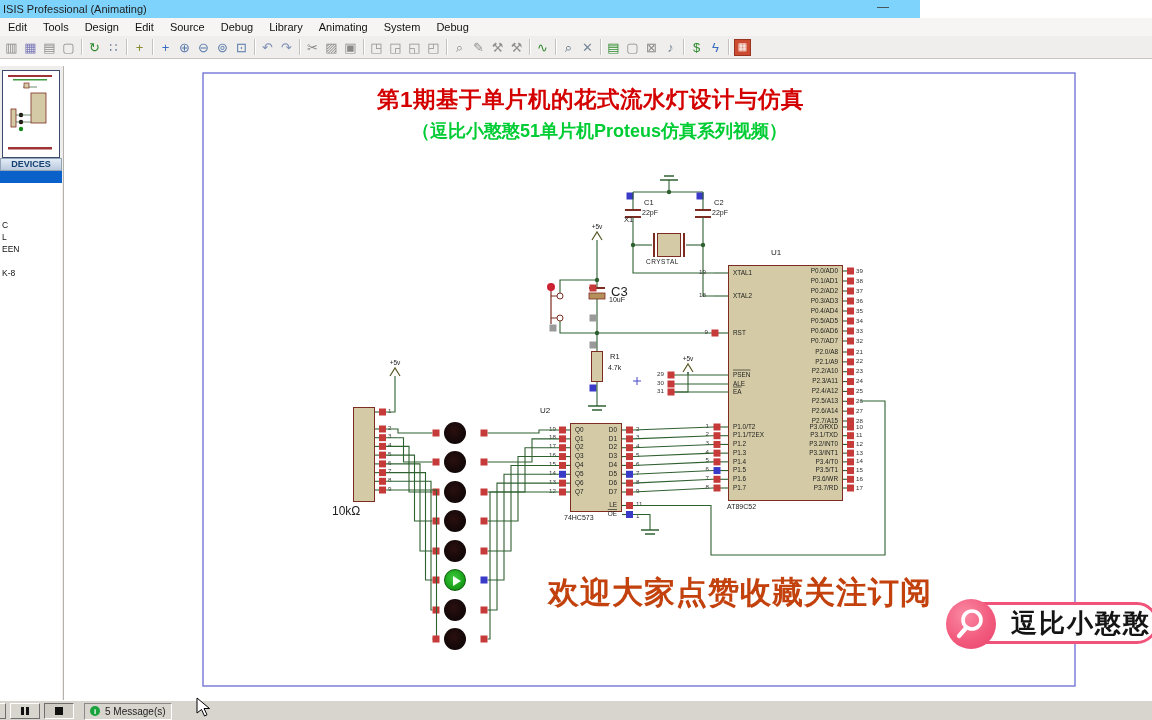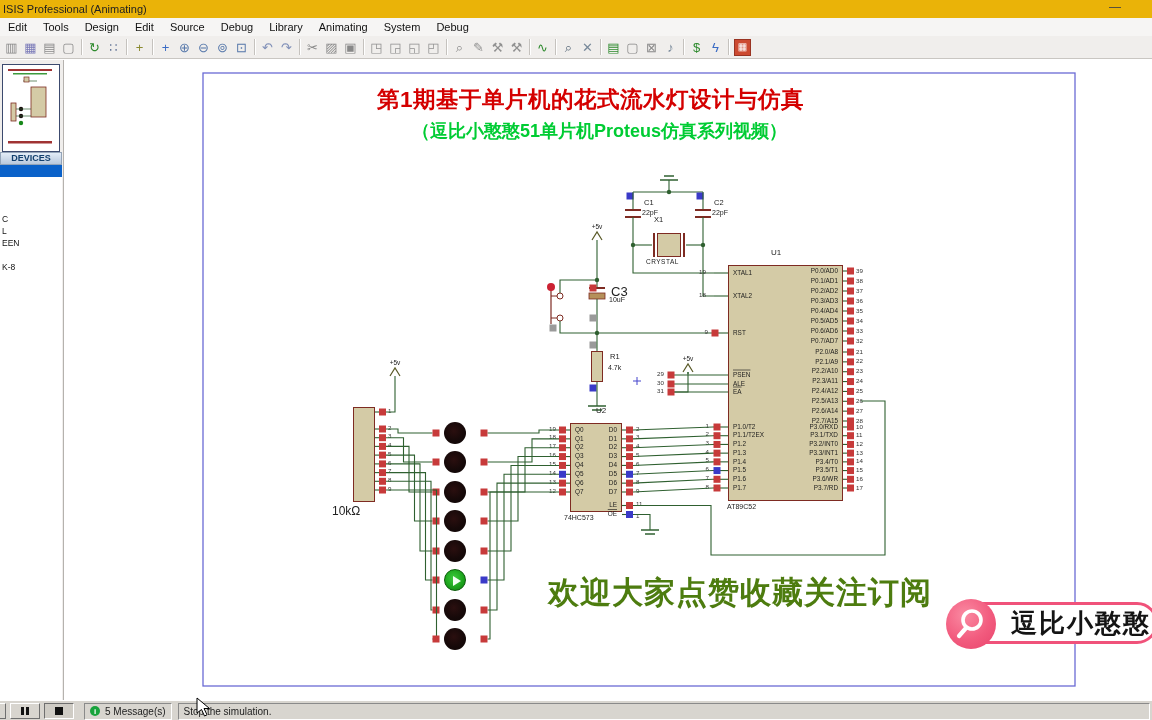--- a/index.html
+++ b/index.html
@@ -1,31 +1,31 @@
 <!DOCTYPE html>
 <html><head>
 <meta charset="utf-8">
 <style>
   html,body{margin:0;padding:0;width:1152px;height:720px;overflow:hidden;background:#fff;
     font-family:"Liberation Sans", sans-serif; position:relative;}
   
-  .titlebar{position:absolute;left:0;top:0;width:1152px;height:18px;background:#eab308;
+  .titlebar{position:absolute;left:0;top:0;width:920px;height:18px;background:#7dd3fc;
     border-bottom:1px solid #e4e4e4;z-index:10;display:flex;align-items:center;font-size:11px;color:#222;}
   .titlebar .ttl{padding-left:3px;}
   .winbtn{position:absolute;right:22px;top:0;width:30px;height:16px;text-align:center;color:#444;font-size:12px;cursor:default;}
   .menubar{position:absolute;left:0;top:18px;width:1152px;height:18px;background:#f6f5f4;z-index:10;
     display:flex;align-items:center;font-size:11px;color:#111;border-bottom:1px solid #e0dedc;}
   .menu-item{padding:2px 8px;}
   .toolbar{position:absolute;left:0;top:36px;width:1152px;height:22px;background:#f0eeec;z-index:10;
     display:flex;align-items:center;border-bottom:1px solid #c9c6c2;padding-left:2px;}
   .ti{width:19px;height:18px;display:flex;align-items:center;justify-content:center;font-size:13px;line-height:1;}
   .ti.red-block{background:#cc4a30;color:#fff;width:15px;height:15px;margin:0 2px;font-size:10px;border:1px solid #993322;}
   .tsep{width:1px;height:16px;background:#c5c2be;margin:0 3px;box-shadow:1px 0 0 #fff;}
   
-  .sidebar{position:absolute;left:0;top:60px;width:63px;height:642px;background:#f0eeec;z-index:10;border-right:1px solid #b5b2ae;}
+  .sidebar{position:absolute;left:0;top:66px;width:63px;height:642px;background:#f0eeec;z-index:10;border-right:1px solid #b5b2ae;}
   .preview{position:absolute;left:2px;top:4px;width:56px;height:86px;background:#fff;border:1px solid #3c4a6e;}
   .dev-header{position:absolute;left:0;top:92px;width:62px;height:13px;
     background:linear-gradient(#e3ecf7,#b9c9dd);border:1px solid #93a4b8;box-sizing:border-box;
     font-size:9px;font-weight:bold;color:#13406e;text-align:center;line-height:11px;}
   .dev-list{position:absolute;left:0;top:105px;width:62px;bottom:0;background:#fff;}
   .dev-row{height:12px;font-size:8.5px;color:#111;line-height:12px;padding-left:2px;white-space:nowrap;}
   .dev-row.sel{background:#0a61c9;color:#fff;}
   
   .clbl{position:absolute;z-index:3;color:#222;white-space:nowrap;text-align:center;}
   .t1{position:absolute;left:377px;top:84px;font-size:22.5px;font-weight:bold;letter-spacing:0.5px;z-index:3;white-space:nowrap;}
@@ -420,37 +420,37 @@
   </svg>
 
 <div class="chip" id="u1body" style="left:728px;top:265px;width:115px;height:236px;"></div>
 <div class="chip" id="u2body" style="left:570px;top:423px;width:52px;height: 89px;"></div>
 <div class="chip" id="rpbody" style="left:353px;top:407px;width:22px;height: 95px;"></div>
 <div class="chip" id="r1body" style="left:591px;top:351px;width:12px;height: 31px;"></div>
 <div class="chip" id="x1body" style="left:657px;top:233px;width:24px;height: 24px;"></div>
 
 <div class="clbl" style="left:727px;top:248px;font-size:8px;margin-left:44px;">U1</div>
 <div class="clbl" style="left:727px;top:503px;font-size:7px;">AT89C52</div>
-<div class="clbl" style="left:588px;top:406px;font-size:8px;padding-left:8px;">U2</div>
+<div class="clbl" style="left:532px;top:406px;font-size:8px;padding-left:8px;">U2</div>
 <div class="clbl" style="left:564px;top:514px;font-size:7px;">74HC573</div>
 <div class="clbl" style="left:332px;top:504px;font-size:12px;">10kΩ</div>
 <div class="clbl" style="left:644px;top:198px;font-size:7.5px;">C1</div>
 <div class="clbl" style="left:642px;top:209px;font-size:7px;">22pF</div>
 <div class="clbl" style="left:714px;top:198px;font-size:7.5px;">C2</div>
 <div class="clbl" style="left:712px;top:209px;font-size:7px;">22pF</div>
 <div class="clbl" style="left:611px;top:284px;font-size:13px;">C3</div>
 <div class="clbl" style="left:609px;top:296px;font-size:7px;">10uF</div>
 <div class="clbl" style="left:610px;top:352px;font-size:7.5px;">R1</div>
 <div class="clbl" style="left:608px;top:364px;font-size:7px;">4.7k</div>
-<div class="clbl" style="left:654px;top:215px;font-size:7.5px;">X1</div>
+<div class="clbl" style="left:624px;top:215px;font-size:7.5px;">X1</div>
 <div class="clbl" style="left:646px;top:258px;font-size:6.5px;letter-spacing:.5px;">CRYSTAL</div>
 
 <div class="t1" style="color: rgb(212, 0, 0);">第1期基于单片机的花式流水灯设计与仿真</div>
 <div class="t2" style="color: rgb(0, 204, 51);">（逗比小憨憨51单片机Proteus仿真系列视频）</div>
-<div class="t3" style="color: #4d7c0f;">欢迎大家点赞收藏关注订阅</div>
+<div class="t3" style="color: #c2410c;">欢迎大家点赞收藏关注订阅</div>
 
 <div class="badge-pill" style="border-color: rgb(240, 82, 122);">
   <div class="btext">逗比小憨憨</div>
 </div>
 <div class="badge-circle">
   <svg width="50" height="50" viewBox="0 0 50 50">
     <circle cx="26" cy="21" r="9" fill="none" stroke="#ffffff" stroke-width="3.6"></circle>
     <line x1="20" y1="29" x2="13" y2="37" stroke="#ffffff" stroke-width="4.2" stroke-linecap="round"></line>
   </svg>
 </div>
@@ -560,23 +560,20 @@
     <span class="pbar"></span>
       <span class="pbar"></span>
   </button>
   <button class="simbtn pressed">
     <span class="stopsq"></span>
   </button>
   <div class="panel">
     <span class="info-dot">i</span>
     <span>5 Message(s)</span>
   </div>
-  <div class="panel grow">
-    <span>Stop the simulation.</span>
-  </div>
 </div>
 
 <svg style="position:absolute;left:196px;top:697px;z-index:12;pointer-events:none" width="16" height="22">
   <path d="M1 1 L1 16 L5.5 12.5 L8.5 19 L11 17.8 L8 11.5 L13.5 11.5 Z" fill="#fff" stroke="#000" stroke-width="1"></path>
 </svg>
 
 <div class="led" style="left: 444px; top: 422px;"></div>
 <div class="led" style="left: 444px; top: 451px;"></div>
 <div class="led" style="left: 444px; top: 481px;"></div>
 <div class="led" style="left: 444px; top: 510px;"></div>

